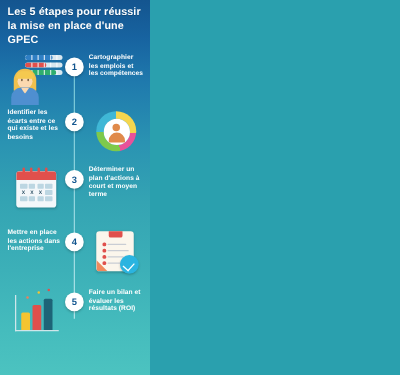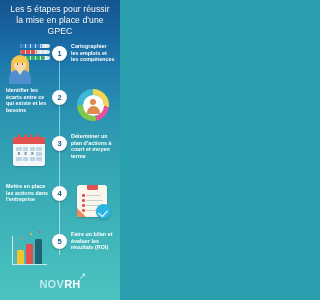--- a/index.html
+++ b/index.html
@@ -21,22 +21,22 @@
       #4cc3c0 100%);
   }
 
   
   .header{
     position:absolute;top:0;left:0;width:120px;height:40px;
     display:flex;align-items:center;justify-content:center;
     padding:0 6px;box-sizing:border-box;
   }
   .title{
-    color:#ffffff;font-weight:normal;font-size:8.6px;line-height:11px;
-    text-align:center;letter-spacing:.1px;
+    color:#ffffff;font-weight:bold;font-size:8.6px;line-height:11px;
+    letter-spacing:.1px;
     text-shadow:0 .5px .5px rgba(0,0,0,.18);
   }
 
   
   .spine{
     position:absolute;left:59.3px;top:52px;width:1.2px;height:203px;
     background:linear-gradient(180deg,#7fd0dd,#bfeaee);
     opacity:.85;
   }
 
@@ -342,21 +342,14 @@
           <div class="spark sp1"></div>
           <div class="spark sp2"></div>
           <div class="spark sp3"></div>
         </div>
       </div>
     </div>
     <div class="bullet">5</div>
     <div class="label right">Faire un bilan et évaluer les résultats (ROI)</div>
   </div>
 
-  <div class="footer">
-    <div class="logo">
-      <span class="nov">NOV</span>
-      <span class="rh">RH</span>
-      <span class="arrow">↗</span>
-    </div>
-  </div>
 
 </div>
 
 </body></html>

